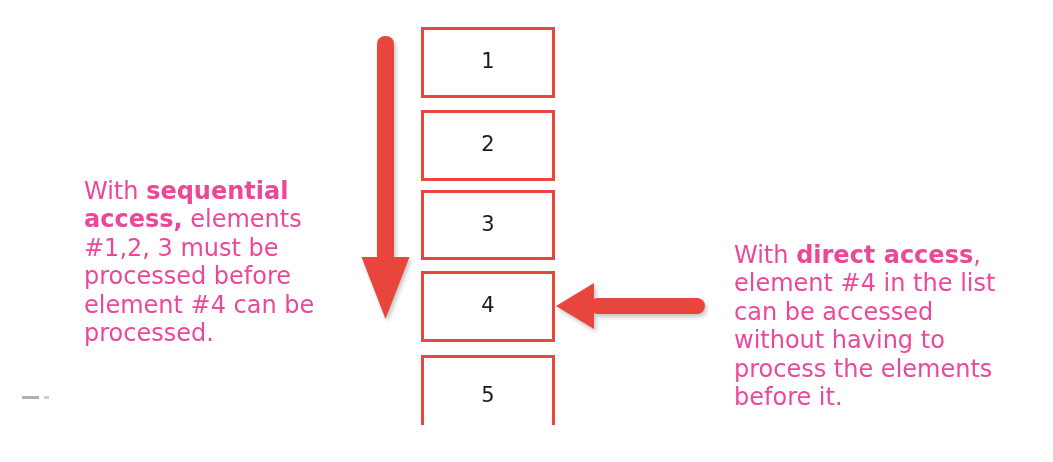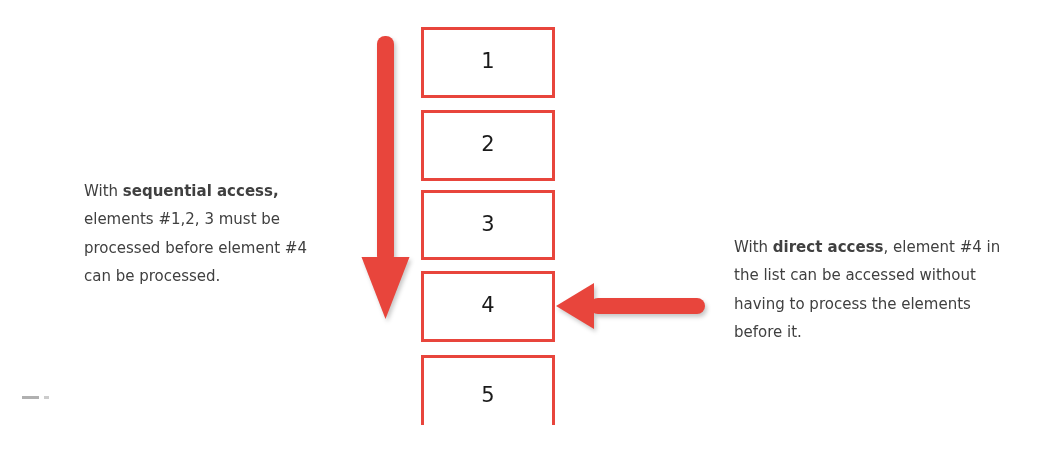--- a/index.html
+++ b/index.html
@@ -15,38 +15,38 @@
     position: relative;
     width: 1053px;
     height: 462px;
     background: #ffffff;
     overflow: hidden;
   }
 
   
   .caption {
     position: absolute;
-    color: #404040;
-    font-size: 15px;
+    color: #ec4899;
+    font-size: 24px;
     line-height: 28.5px;
     font-weight: 400;
     letter-spacing: 0px;
     white-space: pre-line;
   }
   .caption b {
     font-weight: 700;
   }
   #caption-left {
     left: 84px;
     top: 148px;
     width: 250px;
   }
   #caption-right {
     left: 734px;
-    top: 204px;
+    top: 212px;
     width: 268px;
   }
 
   
   .list-box {
     position: absolute;
     left: 421px;
     width: 134px;
     box-sizing: border-box;
     border: 3px solid var(--accent, #e8453c);

